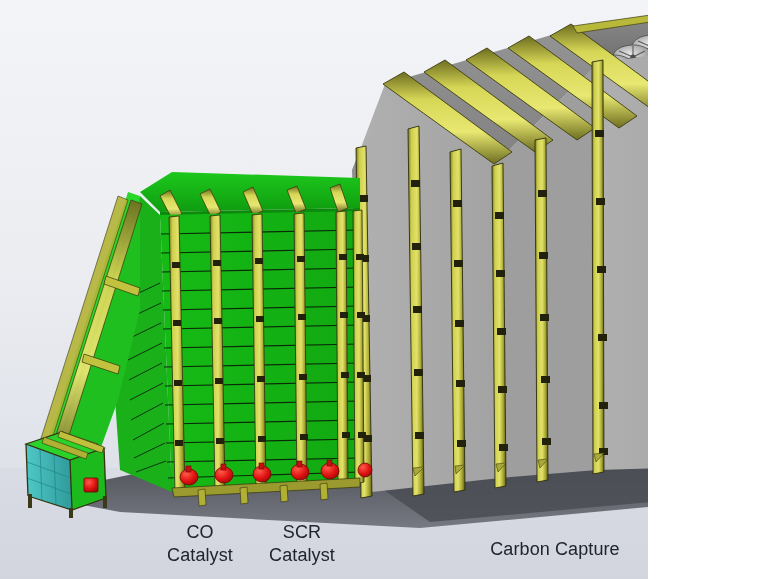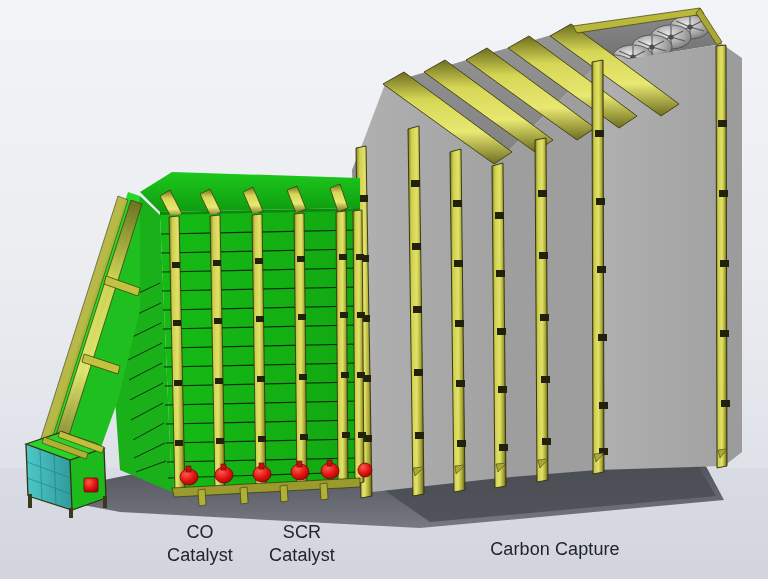--- a/index.html
+++ b/index.html
@@ -3,21 +3,21 @@
 <meta charset="utf-8">
 <title>Emissions Control System CAD View</title>
 <style>
   html, body {
     margin: 0;
     padding: 0;
     background: #ffffff;
   }
   #scene {
     position: relative;
-    width: 768px;
+    width: 648px;
     height: 579px;
     overflow: hidden;
     font-family: "Liberation Sans", sans-serif;
     background: linear-gradient(180deg, #f2f3f6 0%, #eceef2 42%, #e4e7ed 66%, #dcdfe7 88%, #d7dae3 100%);
   }
   #cadsvg {
     position: absolute;
     left: 0;
     top: 0;
     width: 768px;

